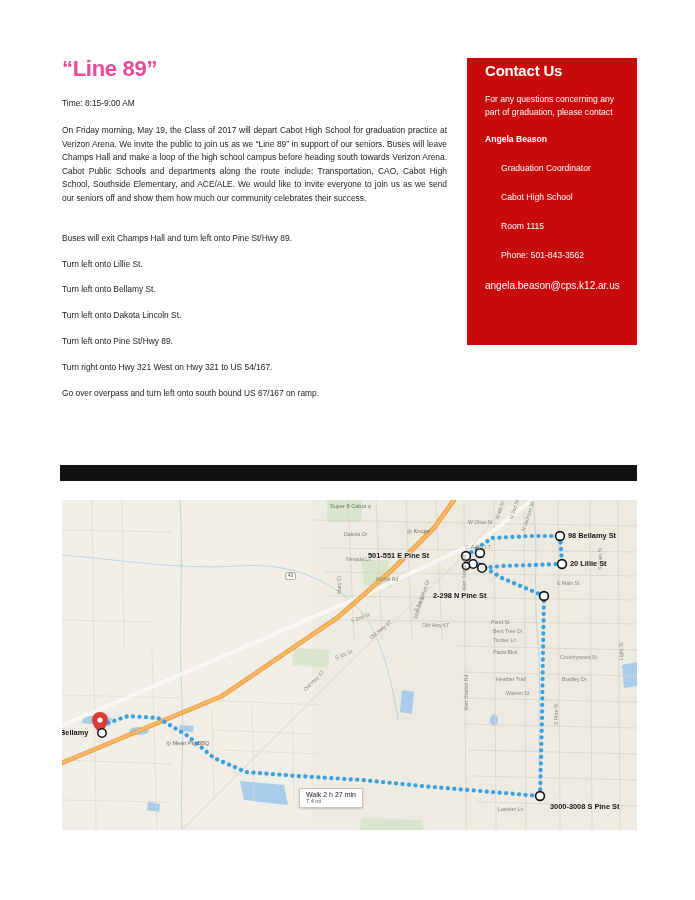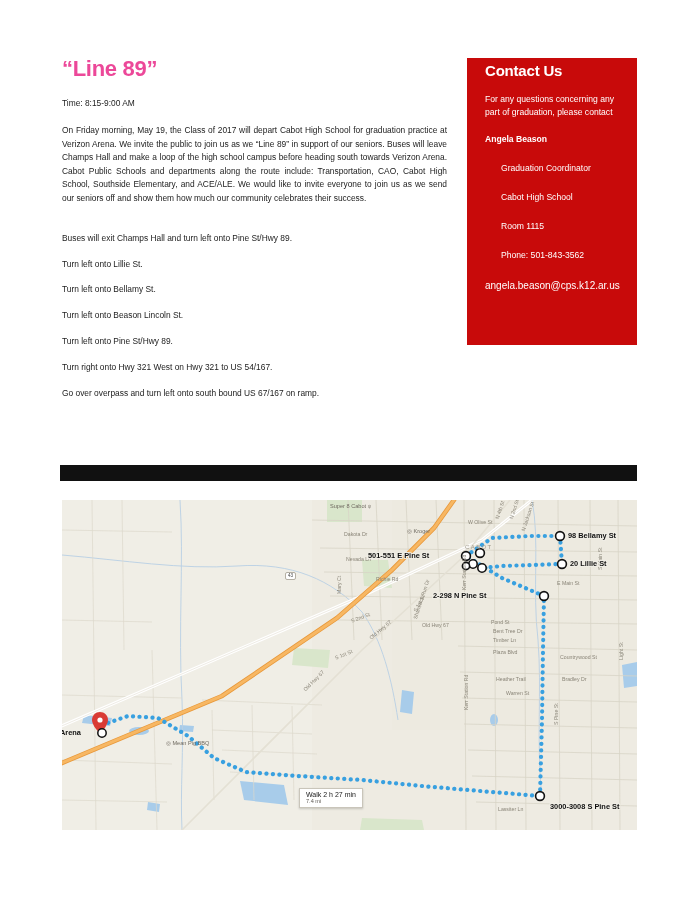--- a/index.html
+++ b/index.html
@@ -189,21 +189,21 @@
 
 <div class="page">
 
   <div class="article">
     <h1 class="doc-title">“Line 89”</h1>
     <p class="meta-line">Time:  8:15-9:00 AM</p>
     <p class="body-para">On Friday morning, May 19, the Class of 2017 will depart Cabot High School for graduation practice at Verizon Arena. We invite the public to join us as we “Line 89” in support of our seniors. Buses will leave Champs Hall and make a loop of the high school campus before heading south towards Verizon Arena. Cabot Public Schools and departments along the route include: Transportation, CAO, Cabot High School, Southside Elementary, and ACE/ALE. We would like to invite everyone to join us as we send our seniors off and show them how much our community celebrates their success.</p>
     <p class="direction-line">Buses will exit Champs Hall and turn left onto Pine St/Hwy 89.</p>
     <p class="direction-line">Turn left onto Lillie St.</p>
     <p class="direction-line">Turn left onto Bellamy St.</p>
-    <p class="direction-line">Turn left onto Beason Lincoln St.</p>
+    <p class="direction-line">Turn left onto Dakota Lincoln St.</p>
     <p class="direction-line">Turn left onto Pine St/Hwy 89.</p>
     <p class="direction-line">Turn right onto Hwy 321 West on Hwy 321 to US 54/167.</p>
     <p class="direction-line">Go over overpass and turn left onto south bound US 67/167 on ramp.</p>
   </div>
 
   <aside class="contact-box">
     <div class="contact-title">Contact Us</div>
     <div class="contact-intro">For any questions concerning any part of graduation, please contact</div>
     <div class="contact-name">Angela Beason</div>
     <div class="contact-detail">Graduation  Coordinator</div>
@@ -379,21 +379,21 @@
     <div class="map-label vert" style="left:535px; top:70px; transform:rotate(-90deg);">S Main St</div>
 
     <div class="shield" style="left:223px; top:72px;">43</div>
 
     <div class="stop-label" style="left:506px; top:31px;">98 Bellamy St</div>
     <div class="stop-label" style="left:508px; top:59px;">20 Lillie St</div>
     <div class="stop-label" style="left:306px; top:51px; text-align:left;">501-551 E Pine St</div>
     <div class="stop-label" style="left:371px; top:91px;">2-298 N Pine St</div>
     <div class="stop-label" style="left:488px; top:302px;text-align:right;">3000-3008 S Pine St</div>
 
-    <div class="hardin-label" style="left:-2px; top:228px;">Arena</div>
+    <div class="hardin-label" style="left:-2px; top:228px;">Bellamy</div>
 
     <div class="walk-box" style="left:237px; top:288px;">
       <div class="walk-main">Walk  2 h 27 min</div>
       <div class="walk-sub">7.4 mi</div>
     </div>
 
   </div>
 </div>
 
 </body></html>

